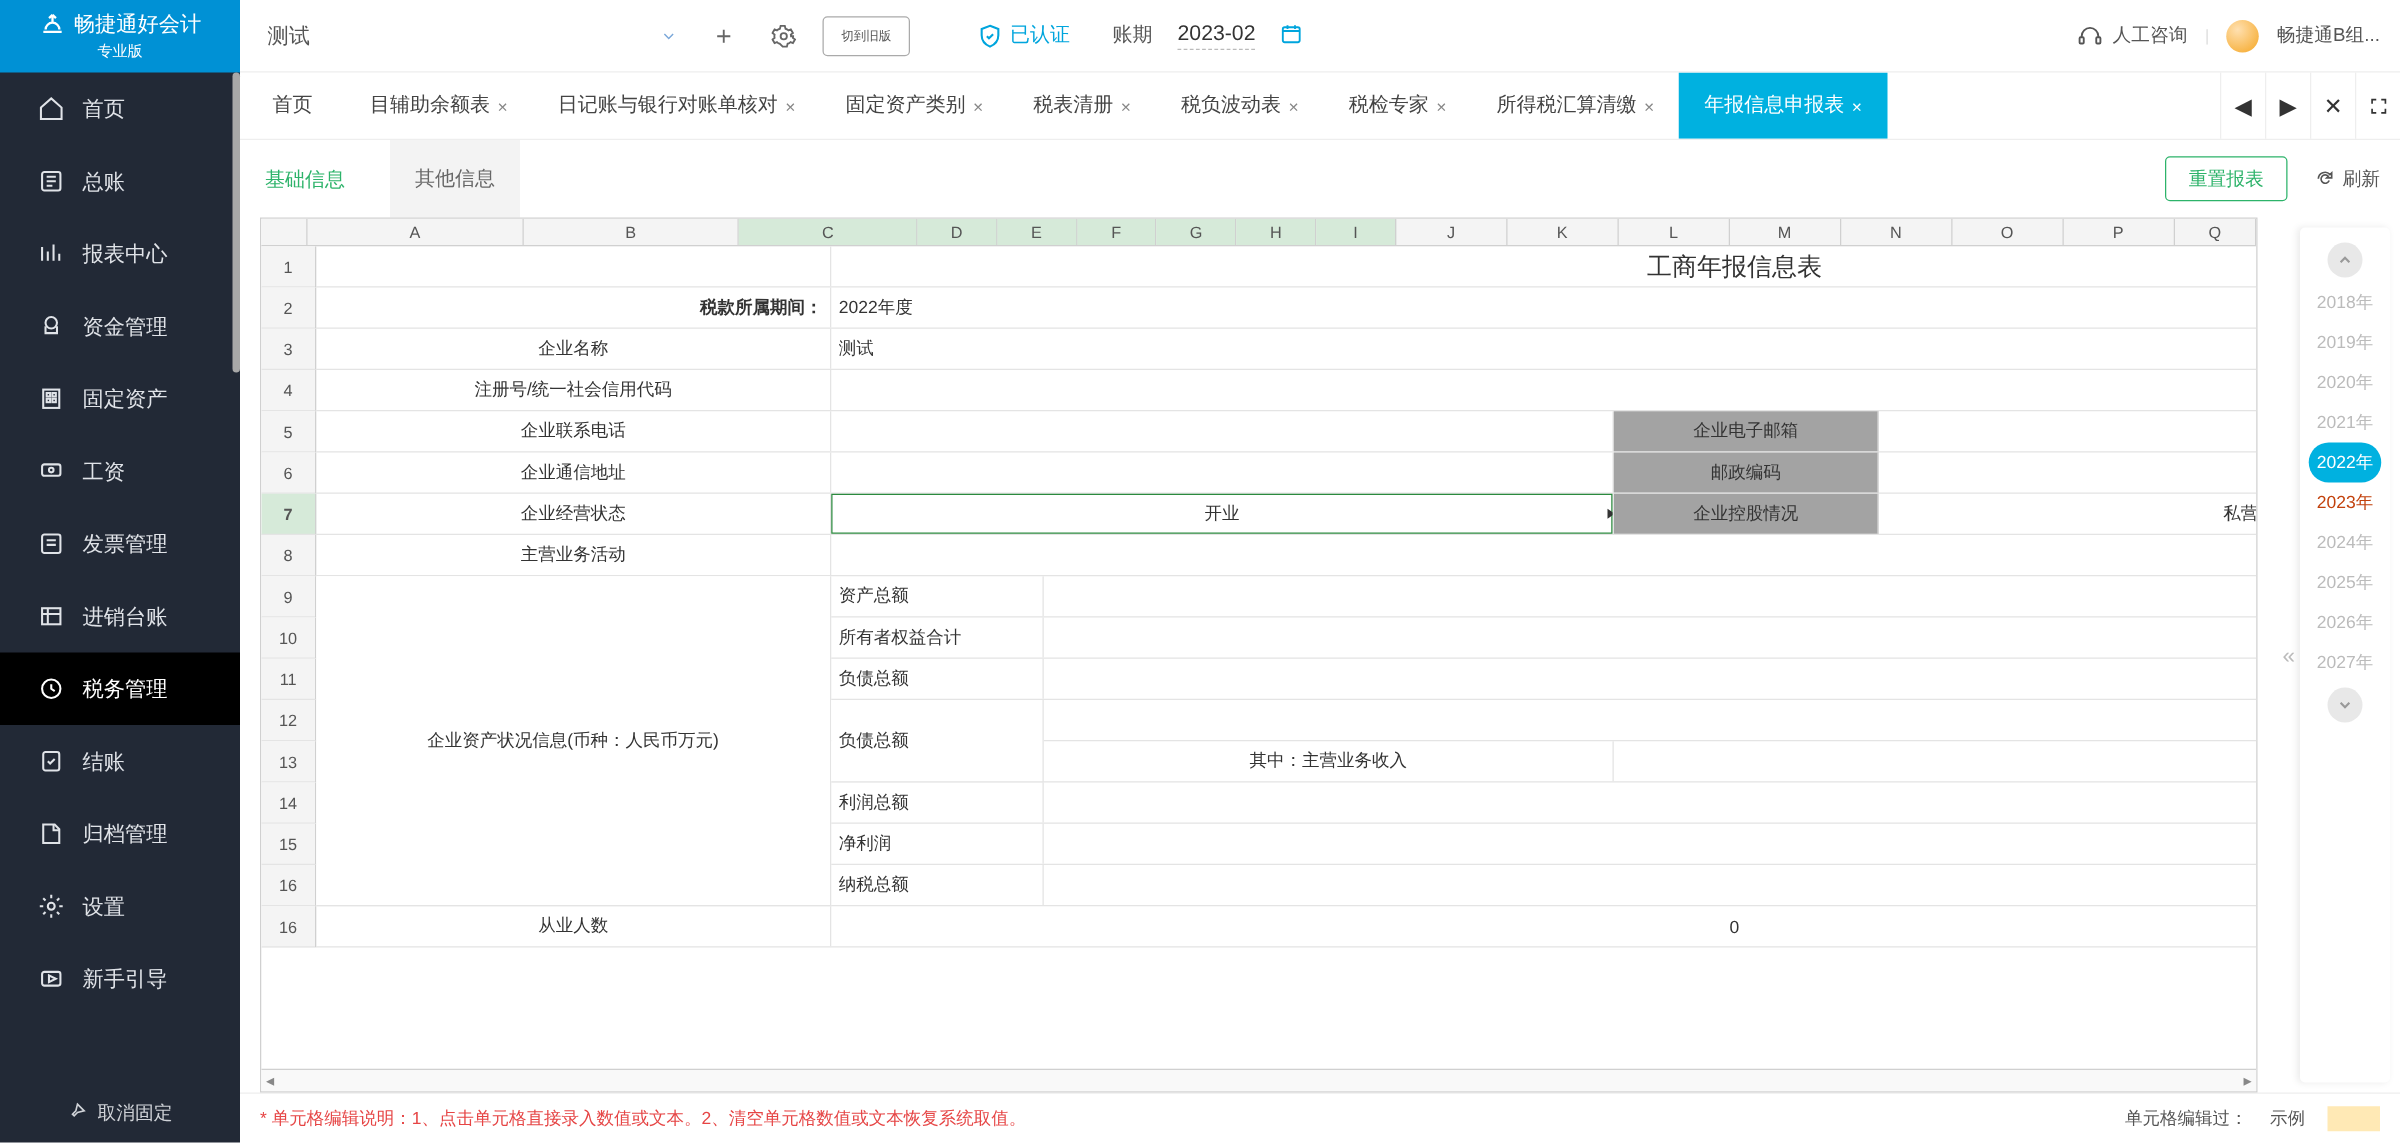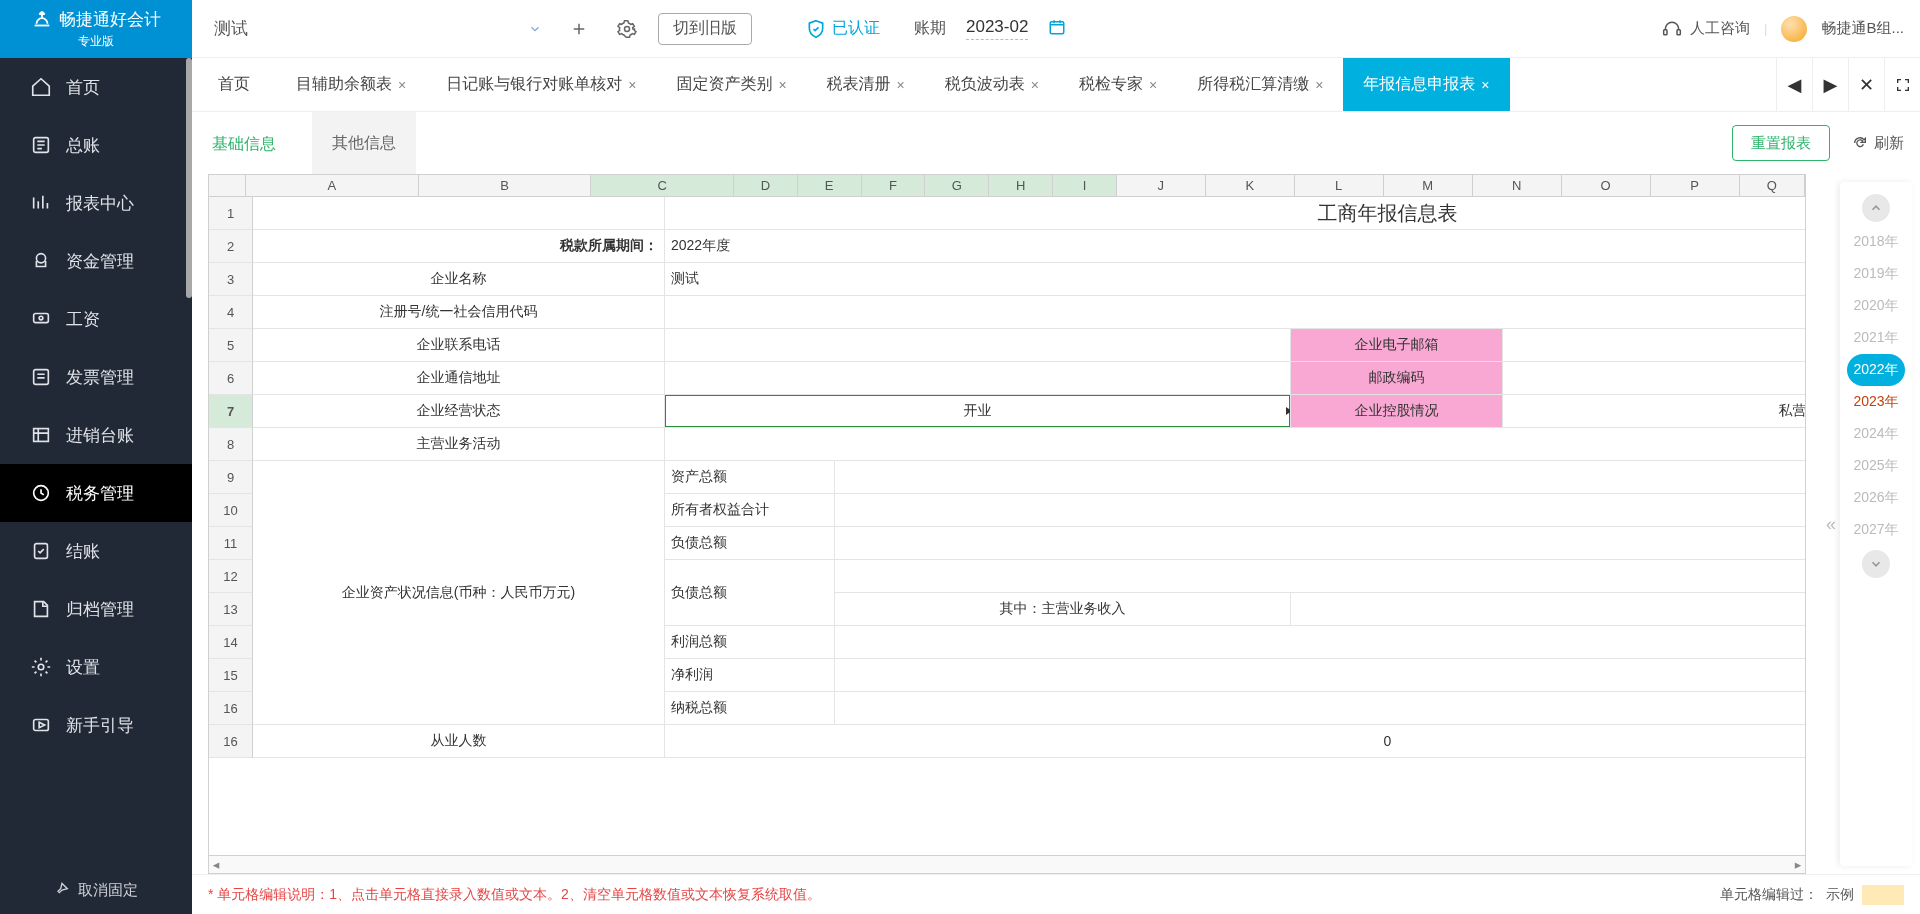--- a/index.html
+++ b/index.html
@@ -17,21 +17,21 @@
 .scroll-bar { width: 6px; background: #a8a8a8; position: absolute; left: 186px; top: 58px; height: 240px; border-radius: 3px; }
 .unpin { height: 48px; display: flex; align-items: center; justify-content: center; gap: 8px; font-size: 15px; color: #d0d3d8; margin-top: auto; cursor: pointer; }
 
 
 .main { flex: 1; display: flex; flex-direction: column; min-width: 0; }
 
 
 .topbar { height: 58px; border-bottom: 1px solid #eee; display: flex; align-items: center; padding: 0 16px; gap: 14px; }
 .company-select { width: 340px; height: 34px; display: flex; align-items: center; justify-content: space-between; padding: 0 6px; font-size: 17px; color: #555; cursor: pointer; }
 .icon-btn { width: 34px; height: 34px; display: flex; align-items: center; justify-content: center; cursor: pointer; color: #666; }
-.old-ver { height: 32px; padding: 0 14px; border: 1px solid #aaa; border-radius: 4px; font-size: 16px; color: #555; display: flex; align-items: center; cursor: pointer; }
+.old-ver { height: 32px; padding: 0 14px; border: 1px solid #aaa; border-radius: 4px; font-size: 10px; color: #555; display: flex; align-items: center; cursor: pointer; }
 .verified { color: #00a5dd; font-size: 16px; display: flex; align-items: center; gap: 6px; margin-left: 40px; }
 .period-lbl { color: #555; font-size: 16px; margin-left: 20px; }
 .period-val { font-size: 17px; color: #333; border-bottom: 1px dashed #bbb; padding-bottom: 2px; margin-left: 6px; }
 .cal-icon { color: #00a5dd; margin-left: 6px; }
 .top-right { margin-left: auto; display: flex; align-items: center; gap: 14px; }
 .consult { display: flex; align-items: center; gap: 8px; color: #555; font-size: 15px; }
 .avatar { width: 26px; height: 26px; border-radius: 50%; background: radial-gradient(circle at 35% 30%, #ffe0b0, #f5a623); }
 .user-name { color: #555; font-size: 15px; max-width: 90px; overflow: hidden; text-overflow: ellipsis; white-space: nowrap; }
 
 
@@ -67,42 +67,42 @@
 
 
 .rows-area { flex: 1; overflow: hidden; }
 .row { display: flex; height: 33px; }
 .rh { width: 44px; border-right: 1px solid #d0d0d0; border-bottom: 1px solid #e4e4e4; background: #f4f4f4; text-align: center; font-size: 13px; color: #555; line-height: 33px; flex-shrink: 0; }
 .rh.sel { background: #d6ead9; font-weight: bold; }
 .cells { flex: 1; display: flex; border-bottom: 1px solid #e4e4e4; position: relative; }
 .cell { border-right: 1px solid #e4e4e4; padding: 0 6px; display: flex; align-items: center; font-size: 14px; color: #333; overflow: hidden; }
 .cell.center { justify-content: center; }
 .cell.right { justify-content: flex-end; font-weight: bold; }
-.cell.header-bg { background: #f9a8d4; }
+.cell.header-bg { background: #a3a3a3; }
 .title-cell { font-size: 20px; justify-content: center; }
 
 
 .sel-cell { position: absolute; border: 2px solid #2b8a3e; pointer-events: none; }
 .sel-cell::after { content: ""; position: absolute; right: -3px; top: 50%; transform: translateY(-50%); border-left: 6px solid #333; border-top: 4px solid transparent; border-bottom: 4px solid transparent; }
 
 .hscroll { height: 18px; border-top: 1px solid #d0d0d0; background: #f9f9f9; display: flex; align-items: center; }
 .hscroll .track { flex: 1; position: relative; height: 100%; }
 
 
 .year-panel { width: 72px; background: #fff; box-shadow: -2px 0 6px rgba(0,0,0,0.08); display: flex; flex-direction: column; align-items: center; padding: 12px 0; gap: 4px; margin: 8px 8px 8px 0; border-radius: 4px; }
 .yp-arrow { width: 28px; height: 28px; border-radius: 50%; background: #e8e8e8; display: flex; align-items: center; justify-content: center; color: #999; cursor: pointer; }
 .yp-item { width: 58px; height: 32px; display: flex; align-items: center; justify-content: center; font-size: 14px; color: #bbb; border-radius: 16px; cursor: pointer; }
 .yp-item.enabled { color: #c2410c; }
 .yp-item.active { background: #00b1e0; color: #fff; }
 .collapse-handle { width: 18px; display: flex; align-items: center; justify-content: center; color: #bbb; cursor: pointer; font-size: 18px; }
 
 
 .footer { height: 40px; border-top: 1px solid #eee; display: flex; align-items: center; padding: 0 16px; font-size: 14px; }
 .footer .note { color: #e64545; }
-.footer .right { margin-left: auto; display: flex; align-items: center; gap: 8px; color: #555; }
+.footer .right { margin-left: auto; display: flex; align-items: center; gap: 18px; color: #555; }
 .swatch { width: 42px; height: 20px; background: #ffe9b5; display: inline-block; }
 
 
 .wA{width:206px}.wB{width:206px}.wC{width:170px}.wD{width:76px}.wE{width:76px}.wF{width:76px}.wG{width:76px}.wH{width:76px}.wI{width:76px}.wJ{width:106px}.wK{width:106px}.wL{width:106px}.wM{width:106px}.wN{width:106px}.wO{width:106px}.wP{width:106px}.wQ{width:78px}
 </style>
 </head>
 <body>
 
 <div class="app">
 
@@ -136,20 +136,30 @@
             <path d="M4 18V6m5 12V10m5 8V4m5 14V12"></path>
           </svg>
           <span>报表中心</span>
         </div>
         <div class="nav-item">
           <svg viewBox="0 0 24 24" fill="none" stroke="currentColor" stroke-width="1.8">
             <circle cx="12" cy="9" r="5"></circle>
             <path d="M7 12v6h10v-6"></path>
           </svg>
           <span>资金管理</span>
+        </div>
+        <div class="nav-item">
+          <svg viewBox="0 0 24 24" fill="none" stroke="currentColor" stroke-width="1.8">
+            <rect x="5" y="4" width="14" height="16"></rect>
+            <rect x="8" y="7" width="3" height="3"></rect>
+            <rect x="13" y="7" width="3" height="3"></rect>
+            <rect x="8" y="12" width="3" height="3"></rect>
+            <rect x="13" y="12" width="3" height="3"></rect>
+          </svg>
+          <span>固定资产</span>
         </div>
         <div class="nav-item">
           <svg viewBox="0 0 24 24" fill="none" stroke="currentColor" stroke-width="1.8">
             <rect x="4" y="6" width="16" height="10" rx="2"></rect>
             <circle cx="12" cy="11" r="2"></circle>
           </svg>
           <span>工资</span>
         </div>
         <div class="nav-item">
           <svg viewBox="0 0 24 24" fill="none" stroke="currentColor" stroke-width="1.8">

